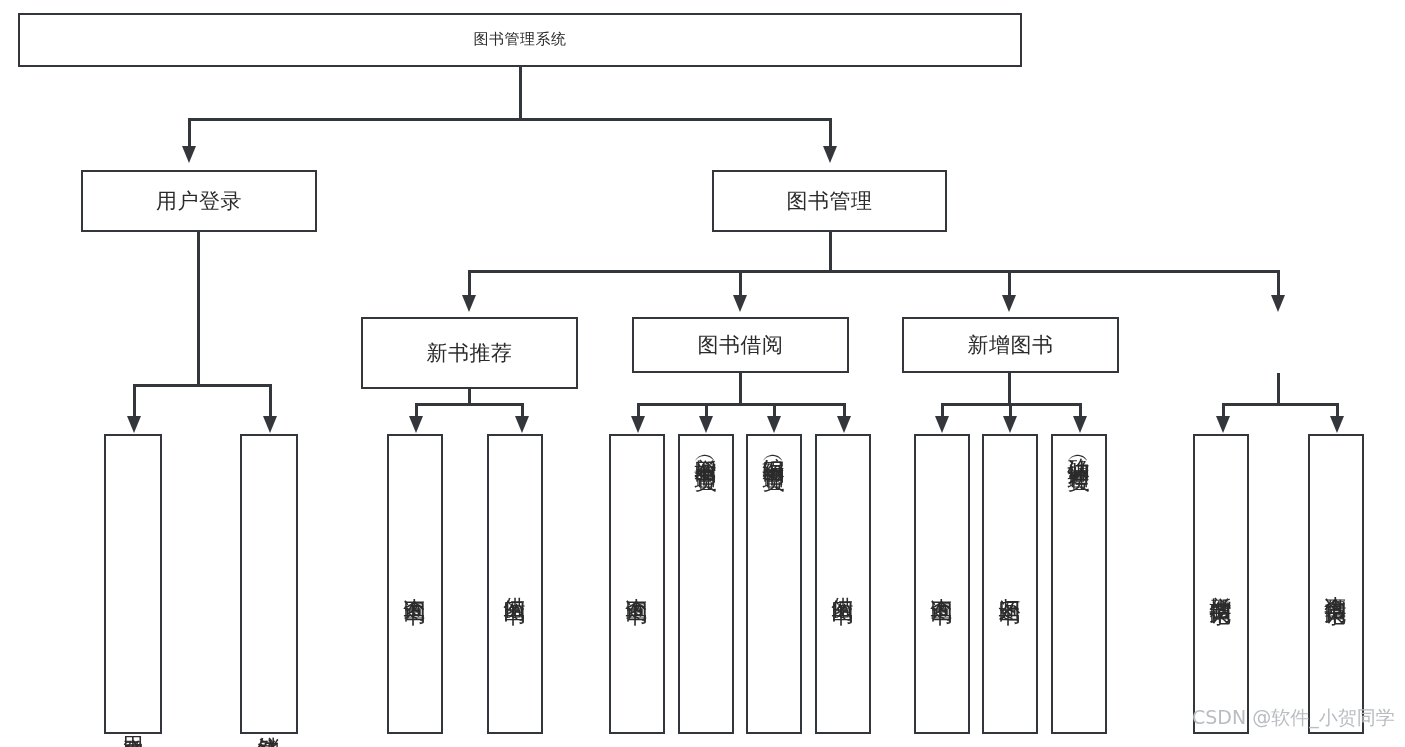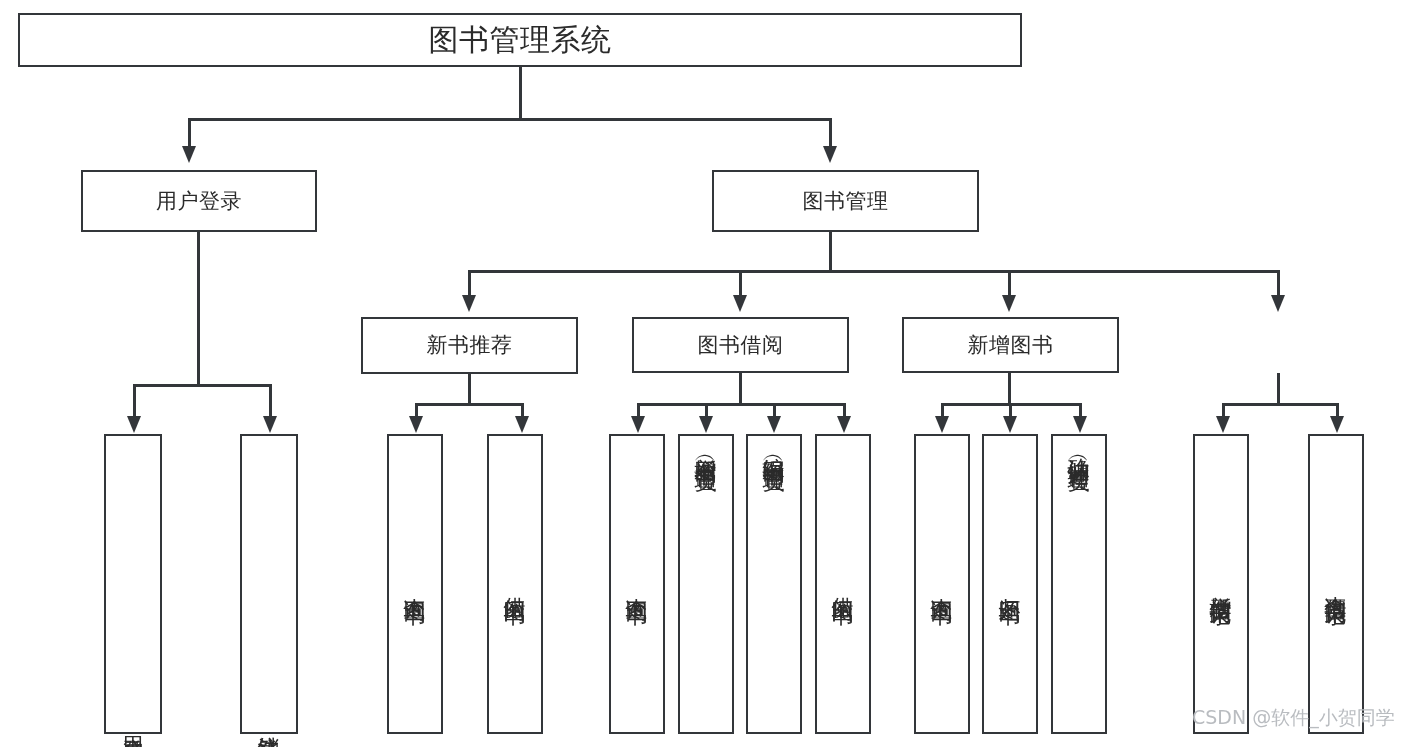--- a/index.html
+++ b/index.html
@@ -30,21 +30,21 @@
     justify-content: center;
     z-index: 3;
   }
   .node .label {
     font-size: 21px;
     line-height: 1.05;
     letter-spacing: 0.5px;
     white-space: nowrap;
   }
   
-  #node-root .label { font-size: 30px; }
+  #node-root .label { font-size: 15px; }
 
   
   .leaf {
     position: absolute;
     box-sizing: border-box;
     border: 2.5px solid #33363a;
     background: #ffffff;
     color: #2b2b2b;
     display: flex;
     justify-content: center;
@@ -107,21 +107,21 @@
 
   <div class="vline" style="left:188px; top:118px; height:32px;"></div>
   <div class="arrow" style="left:182px; top:146px;"></div>
   <div class="vline" style="left:829px; top:118px; height:32px;"></div>
   <div class="arrow" style="left:823px; top:146px;"></div>
 
   <div class="node" style="left:81px; top:170px; width:236px; height:62px;">
     <span class="label">用户登录</span>
   </div>
 
-  <div class="node" style="left:712px; top:170px; width:267px; height:62px;">
+  <div class="node" style="left:712px; top:170px; width:235px; height:62px;">
     <span class="label">图书管理</span>
   </div>
 
   <div class="vline" style="left:197px; top:232px; height:154px;"></div>
   <div class="hline" style="left:133px; top:384px; width:136px;"></div>
   <div class="vline" style="left:133px; top:384px; height:36px;"></div>
   <div class="arrow" style="left:127px; top:416px;"></div>
   <div class="vline" style="left:269px; top:384px; height:36px;"></div>
   <div class="arrow" style="left:263px; top:416px;"></div>
 
@@ -133,21 +133,21 @@
 
   <div class="vline" style="left:739px; top:270px; height:28px;"></div>
   <div class="arrow" style="left:733px; top:295px;"></div>
 
   <div class="vline" style="left:1008px; top:270px; height:28px;"></div>
   <div class="arrow" style="left:1002px; top:295px;"></div>
 
   <div class="vline" style="left:1277px; top:270px; height:28px;"></div>
   <div class="arrow" style="left:1271px; top:295px;"></div>
 
-  <div class="node" style="left:361px; top:317px; width:217px; height:57px;">
+  <div class="node" style="left:361px; top:317px; width:217px; height:72px;">
     <span class="label">新书推荐</span>
   </div>
 
   <div class="node" style="left:632px; top:317px; width:217px; height:56px;">
     <span class="label">图书借阅</span>
   </div>
 
   <div class="node" style="left:902px; top:317px; width:217px; height:56px;">
     <span class="label">新增图书</span>
   </div>

